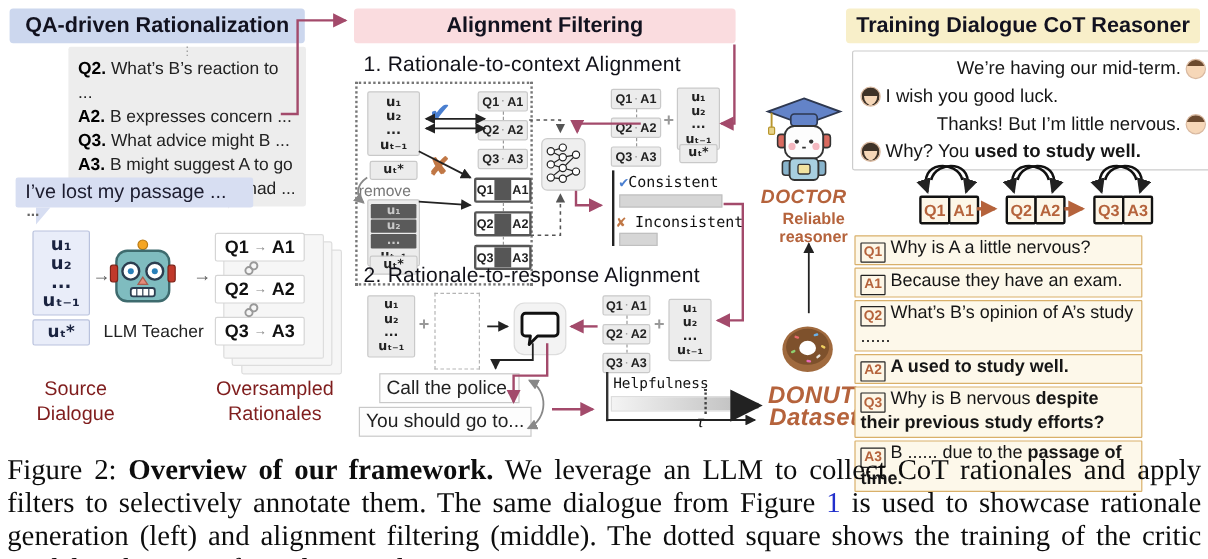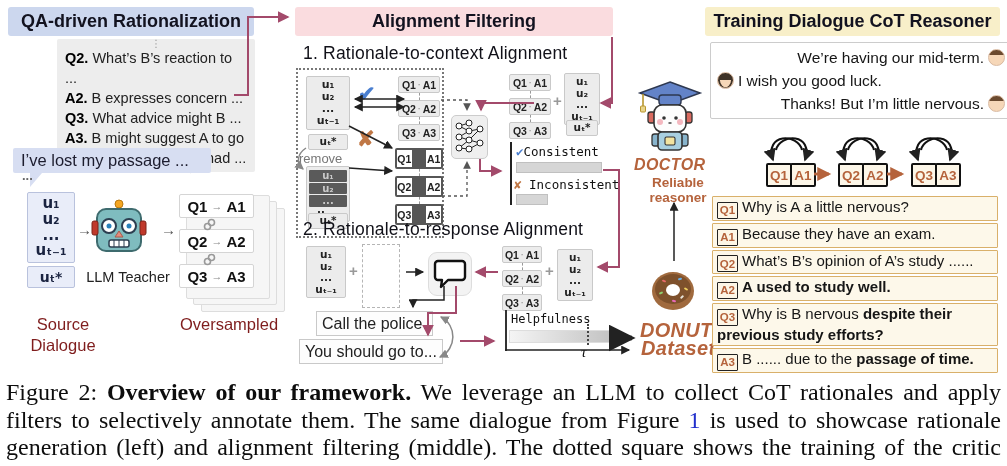--- a/index.html
+++ b/index.html
@@ -92,21 +92,21 @@
   
   #dlg-box{left:710px;top:42px;width:288px;background:#fff;border:1.5px solid #ccc;border-radius:2px;
            padding:3px 6px;z-index:2;}
   .dlg-line{font-size:15.5px;line-height:23px;color:#161616;display:flex;align-items:center;gap:4px;}
   .dlg-line.r{justify-content:flex-end;}
   .avatar{width:15px;height:15px;border-radius:50%;flex:none;display:inline-block;border:.5px solid #d9b9a0;}
   .avatar.boy{background:linear-gradient(#6b4a2f 0 36%,#f6d7b8 36%);}
   .avatar.girl{background:linear-gradient(#3f3328 0 44%,#f6d7b8 44%);box-shadow:inset 2px 0 0 #3f3328, inset -2px 0 0 #3f3328;}
   .chainbox{position:absolute;top:163px;width:22px;height:20px;border:2px solid #111;background:#fcf6e8;border-radius:2px;
             display:flex;align-items:center;justify-content:center;font-weight:bold;font-size:13.5px;color:var(--brown);z-index:2;}
-  #qa-list{left:712px;top:196px;width:286px;display:flex;flex-direction:column;gap:2px;z-index:2;}
+  #qa-list{left:712px;top:196px;width:240px;display:flex;flex-direction:column;gap:2px;z-index:2;}
   .qa-row{background:#fdf8ea;border:1.5px solid var(--tan-border);border-radius:1px;padding:1px 4px;
           font-size:15px;line-height:18.5px;color:#161616;}
   .tag{display:inline-flex;align-items:center;justify-content:center;width:19px;height:15px;border:1.5px solid #222;
        border-radius:1px;font-weight:bold;font-size:11.5px;color:var(--brown);margin-right:4px;vertical-align:-2px;background:#fdf6e6;}
 
   
   #caption{left:6px;top:379px;width:995px;font-family:"Liberation Serif",serif;font-size:24px;line-height:27.5px;
            color:#0d0d0d;text-align:justify;z-index:2;}
   #caption .figref{color:var(--link-blue);}
 
@@ -206,20 +206,21 @@
         <span>A3</span>
     </div>
   </div>
 
   <div class="lbl2" style="left:8px;top:314px;width:110px;">
     <div>Source</div>
       <div>Dialogue</div>
   </div>
   <div class="lbl2" style="left:164px;top:314px;width:130px;">
     <div>Oversampled</div>
+      <div>Rationales</div>
   </div>
 
   <div class="sec-title" style="left:303px;top:43px;">1. Rationale-to-context Alignment</div>
   <div class="abs" id="dotted-box"></div>
 
   <div class="mid-ubox" style="left:306px;top:76px;width:42px;padding:2px 0;font-size:11px;">
     <div>u₁</div>
     <div>u₂</div>
     <div>...</div>
     <div>uₜ₋₁</div>
@@ -437,20 +438,24 @@
       <span class="avatar boy"></span>
     </div>
     <div class="dlg-line">
       <span class="avatar girl"></span>
       <span>I wish you good luck.</span>
     </div>
     <div class="dlg-line r">
       <span>Thanks! But I’m little nervous.</span>
       <span class="avatar boy"></span>
     </div>
+    <div class="dlg-line">
+      <span class="avatar girl"></span>
+      <span><span>Why? You </span><b>used to study well.</b></span>
+    </div>
   </div>
 
   <div class="chainbox" style="left:766px;">Q1</div>
   <div class="chainbox" style="left:790px;">A1</div>
   <div class="chainbox" style="left:838px;">Q2</div>
   <div class="chainbox" style="left:862px;">A2</div>
   <div class="chainbox" style="left:911px;">Q3</div>
   <div class="chainbox" style="left:935px;">A3</div>
 
   <div class="abs" id="qa-list">

